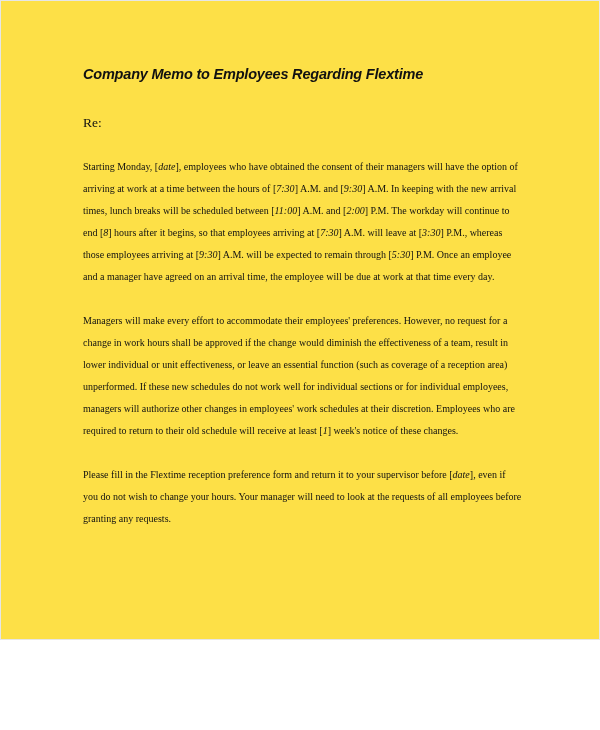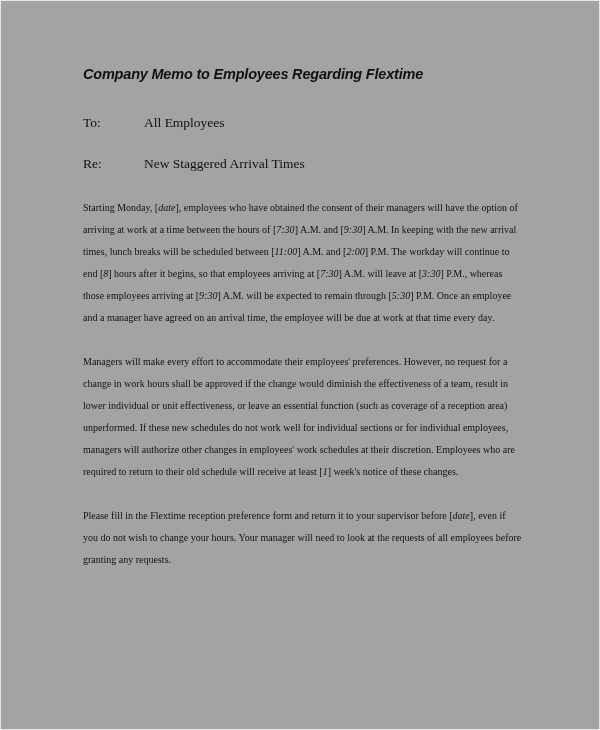--- a/index.html
+++ b/index.html
@@ -3,22 +3,22 @@
 <meta charset="utf-8">
 <style>
   html, body {
     margin: 0;
     padding: 0;
     background: #ffffff;
   }
   #page {
     position: relative;
     width: 600px;
-    height: 730px;
-    background: #a3a3a3;
+    height: 640px;
+    background: #fde047;
     border: 1px solid #e6e6e6;
     box-sizing: border-box;
     overflow: hidden;
   }
   .doc {
     position: absolute;
     left: 82px;
     top: 0;
     width: 440px;
   }
@@ -66,26 +66,21 @@
 </head>
 <body>
 
 <div id="page">
   <div class="doc">
 
     <h1 class="memo-title">Company Memo to Employees Regarding Flextime</h1>
 
     <div class="field-block">
       <div class="field-row">
-        <span class="field-label">To:</span>
-        <span class="field-value">All Employees</span>
-      </div>
-      <div class="field-row">
         <span class="field-label">Re:</span>
-        <span class="field-value">New Staggered Arrival Times</span>
       </div>
     </div>
 
     <p class="body-para first"><span>Starting Monday, [</span><span class="ph">date</span><span>], employees who have obtained the consent of their managers will have the option of arriving at work at a time between the hours of [</span><span class="ph">7:30</span><span>] A.M. and [</span><span class="ph">9:30</span><span>] A.M.  In keeping with the new arrival times, lunch breaks will be scheduled between [</span><span class="ph">11:00</span><span>] A.M. and [</span><span class="ph">2:00</span><span>] P.M.  The workday will continue to end [</span><span class="ph">8</span><span>] hours after it begins, so that employees arriving at [</span><span class="ph">7:30</span><span>] A.M. will leave at [</span><span class="ph">3:30</span><span>] P.M., whereas those employees arriving at [</span><span class="ph">9:30</span><span>] A.M. will be expected to remain through [</span><span class="ph">5:30</span><span>] P.M.  Once an employee and a manager have agreed on an arrival time, the employee will be due at work at that time every day.</span></p>
 
     <p class="body-para"><span>Managers will make every effort to accommodate their employees' preferences.  However, no request for a change in work hours shall be approved if the change would diminish the effectiveness of a team, result in lower individual or unit effectiveness, or leave an essential function (such as coverage of a reception area) unperformed.  If these new schedules do not work well for individual sections or for individual employees, managers will authorize other changes in employees' work schedules at their discretion.  Employees who are required to return to their old schedule will receive at least [</span><span class="ph">1</span><span>] week's notice of these changes.</span></p>
 
     <p class="body-para"><span>Please fill in the Flextime reception preference form and return it to your supervisor before [</span><span class="ph">date</span><span>], even if you do not wish to change your hours.  Your manager will need to look at the requests of all employees before granting any requests.</span></p>
 
   </div>

